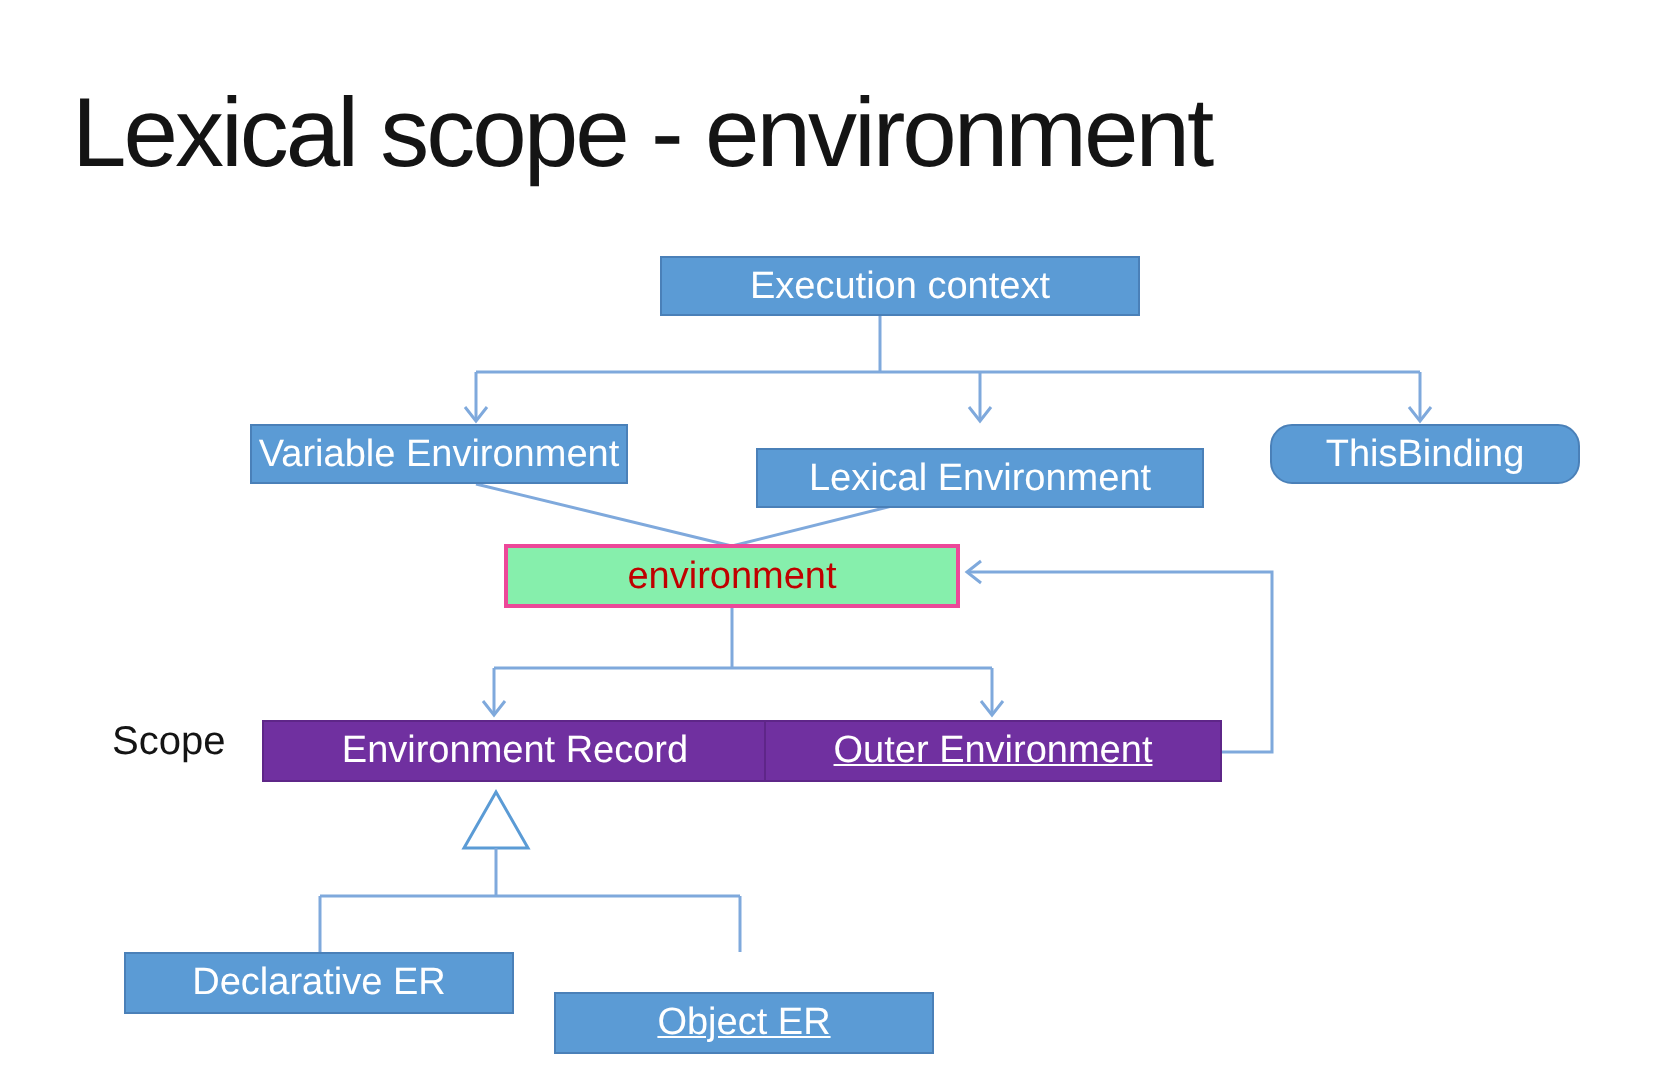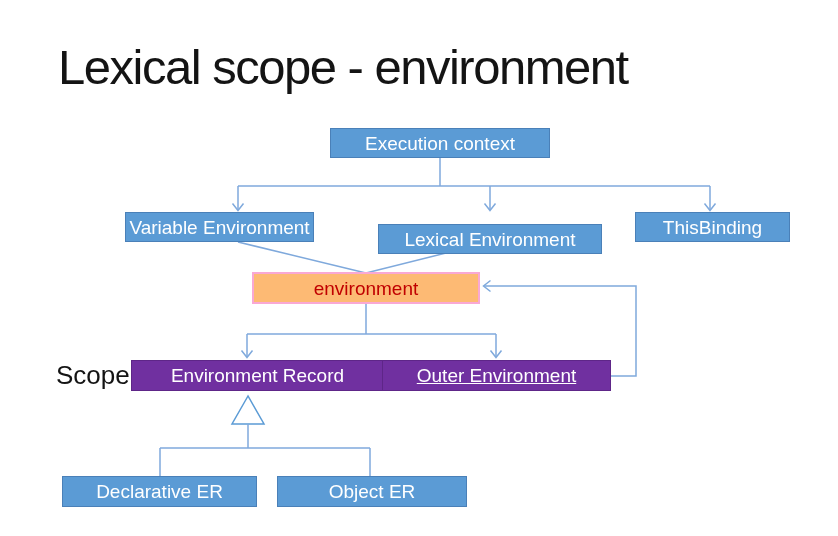--- a/index.html
+++ b/index.html
@@ -11,54 +11,53 @@
     overflow:hidden;
   }
   .title {
     position:absolute;
     left:36px; top:6px;
     font-size:49px;
     font-weight:400;
     letter-spacing:-1.5px;
     color:#141414;
     white-space:nowrap;
-    margin-left:22px;
   }
   .connectors {
     position:absolute; left:0; top:0;
     width:838px; height:536px;
   }
   .node {
     position:absolute;
     display:flex; align-items:center; justify-content:center;
     box-sizing:border-box;
     font-size:19px;
     line-height:1;
     color:#ffffff;
     white-space:nowrap;
   }
   .node.blue   { background:#5B9BD5; border:1px solid #4A80B8; }
   .node.purple { background:#7030A0; border:1px solid #5E2688; }
-  .node.env    { background:#fdba74; border:2px solid #f9a8d4; color:#C00000; }
+  .node.env    { background:#86efac; border:2px solid #ec4899; color:#C00000; }
   .scope-label {
     position:absolute;
     left:56px; top:360px;
-    font-size:26px;
+    font-size:20px;
     color:#141414;
   }
   
-  #n-exec   { left:330px; top:128px; width:220px; height:30px; }
+  #n-exec   { left:330px; top:128px; width:240px; height:30px; }
   #n-varenv { left:125px; top:212px; width:189px; height:30px; }
   #n-lexenv { left:378px; top:212px; width:224px; height:30px;margin-top:12px; }
-  #n-thisb  { left:635px; top:212px; width:155px; height:30px; }
+  #n-thisb  { left:635px; top:212px; width:155px; height:30px;border-radius:11px; }
   #n-env    { left:252px; top:272px; width:228px; height:32px; }
   #n-envrec { left:131px; top:360px; width:253px; height:31px; }
   #n-outer  { left:382px; top:360px; width:229px; height:31px;text-decoration:underline; }
   #n-decler { left:62px;  top:476px; width:195px; height:31px; }
-  #n-objer  { left:277px; top:476px; width:190px; height:31px; }
+  #n-objer  { left:277px; top:496px; width:190px; height:31px;text-decoration:underline; }
 </style>
 </head>
 <body>
 
 <div class="slide">
 
   <h1 class="title">Lexical scope - environment</h1>
 
   <svg class="connectors" viewBox="0 0 838 536" width="838" height="536" fill="none" stroke="#7FA9DC" stroke-width="1.5">
 

